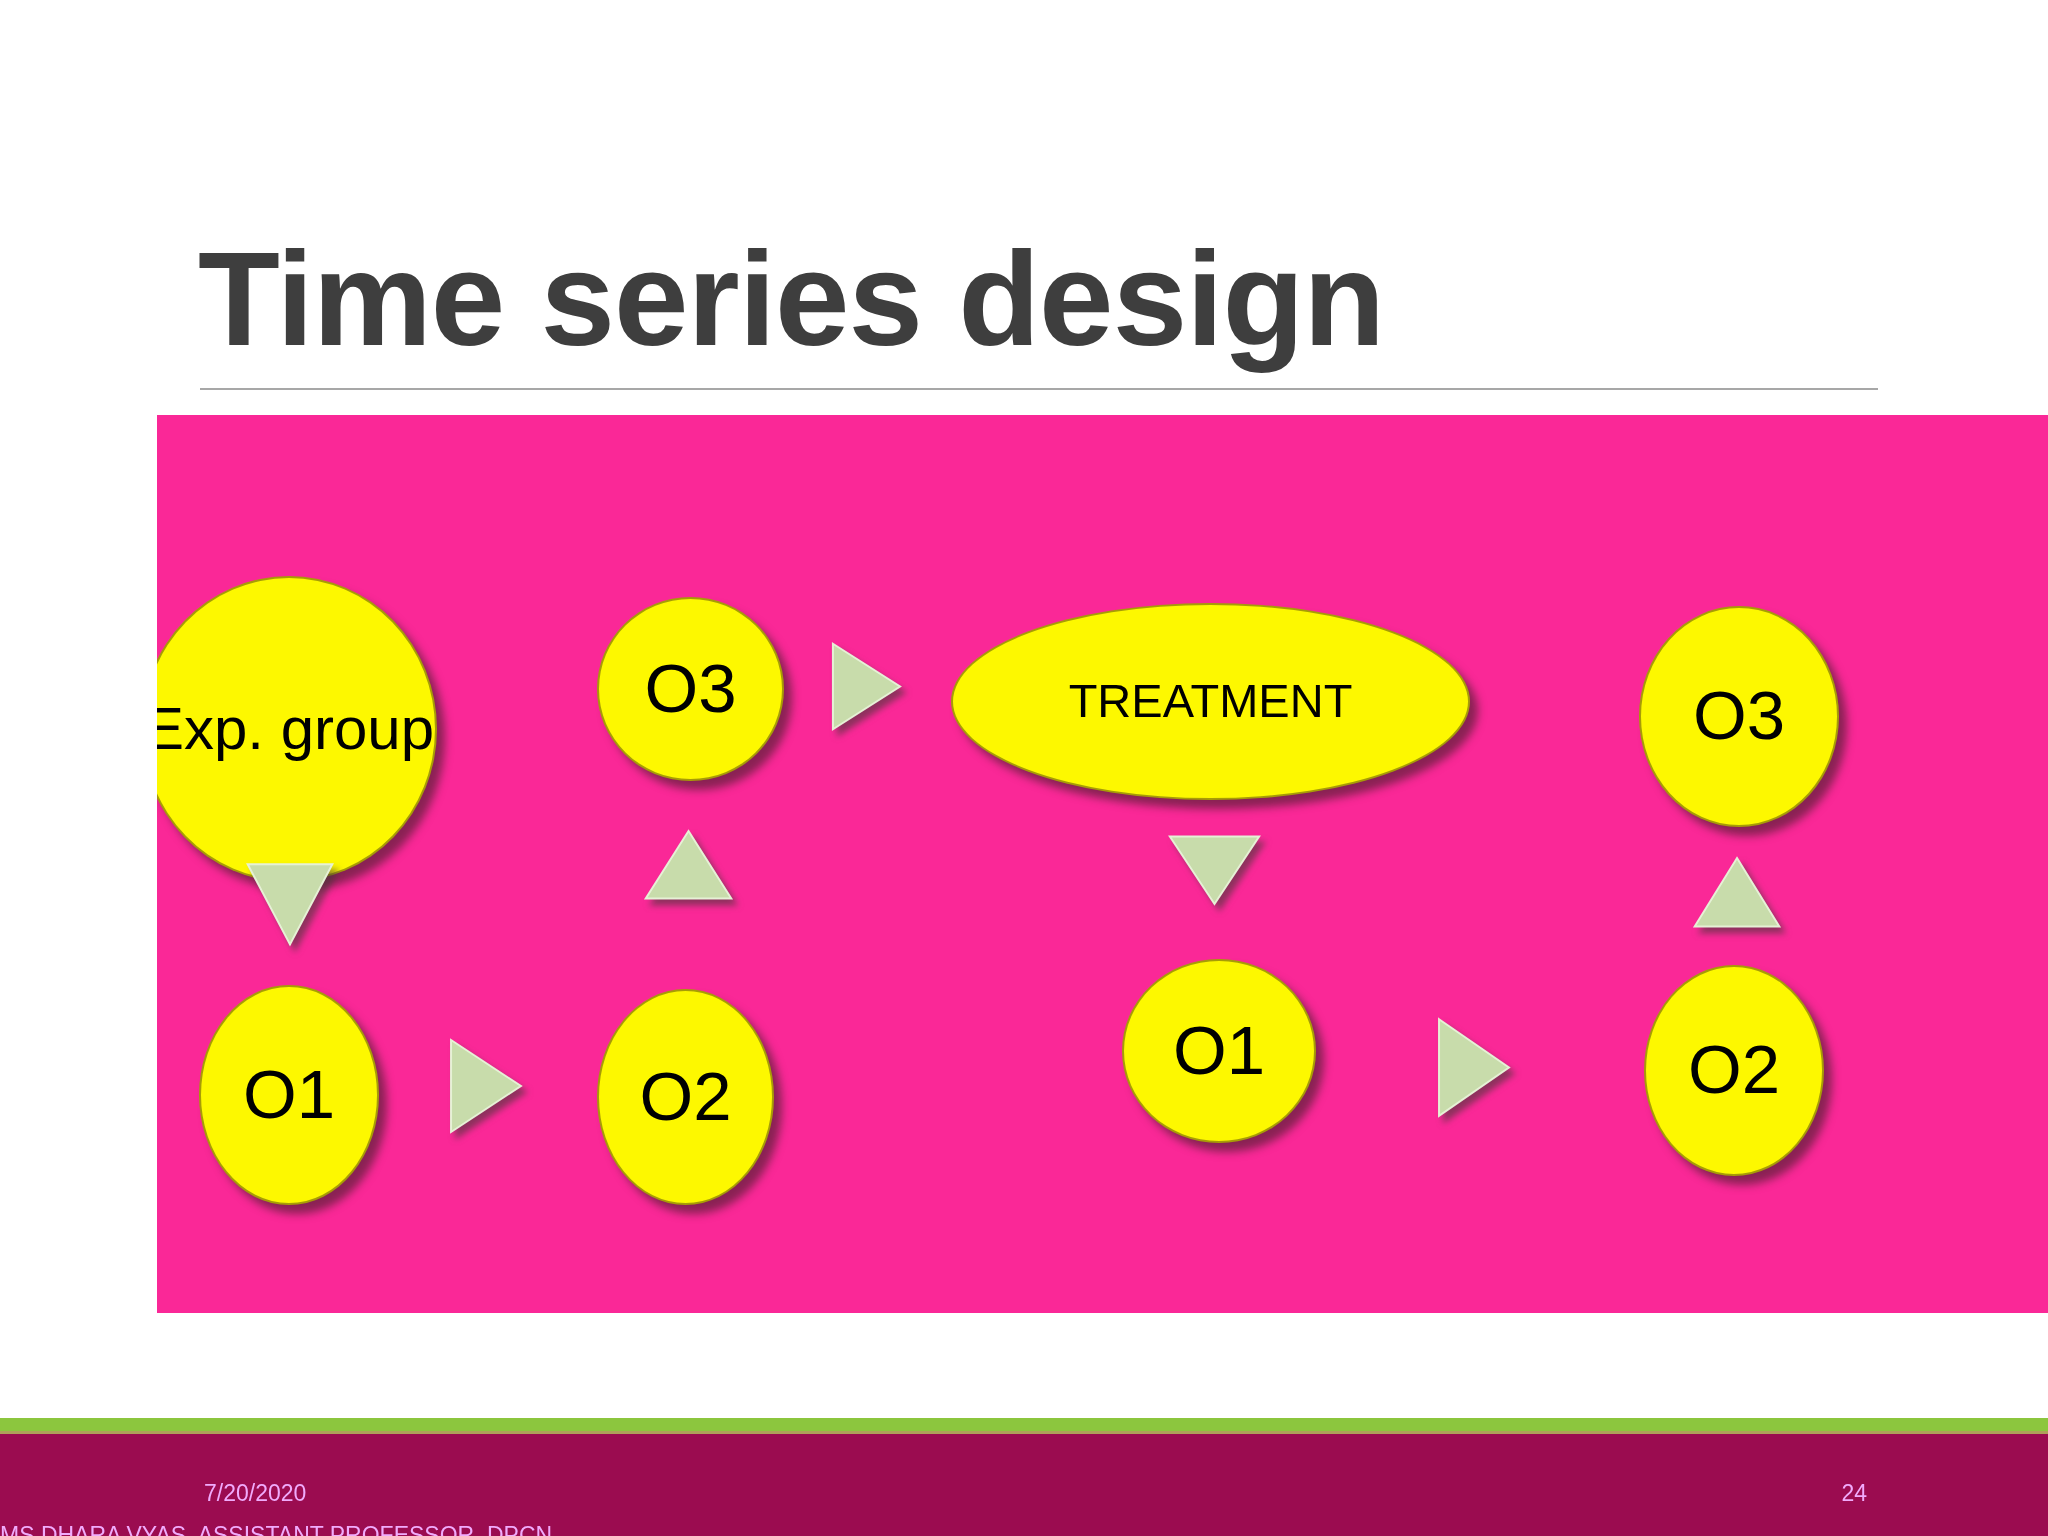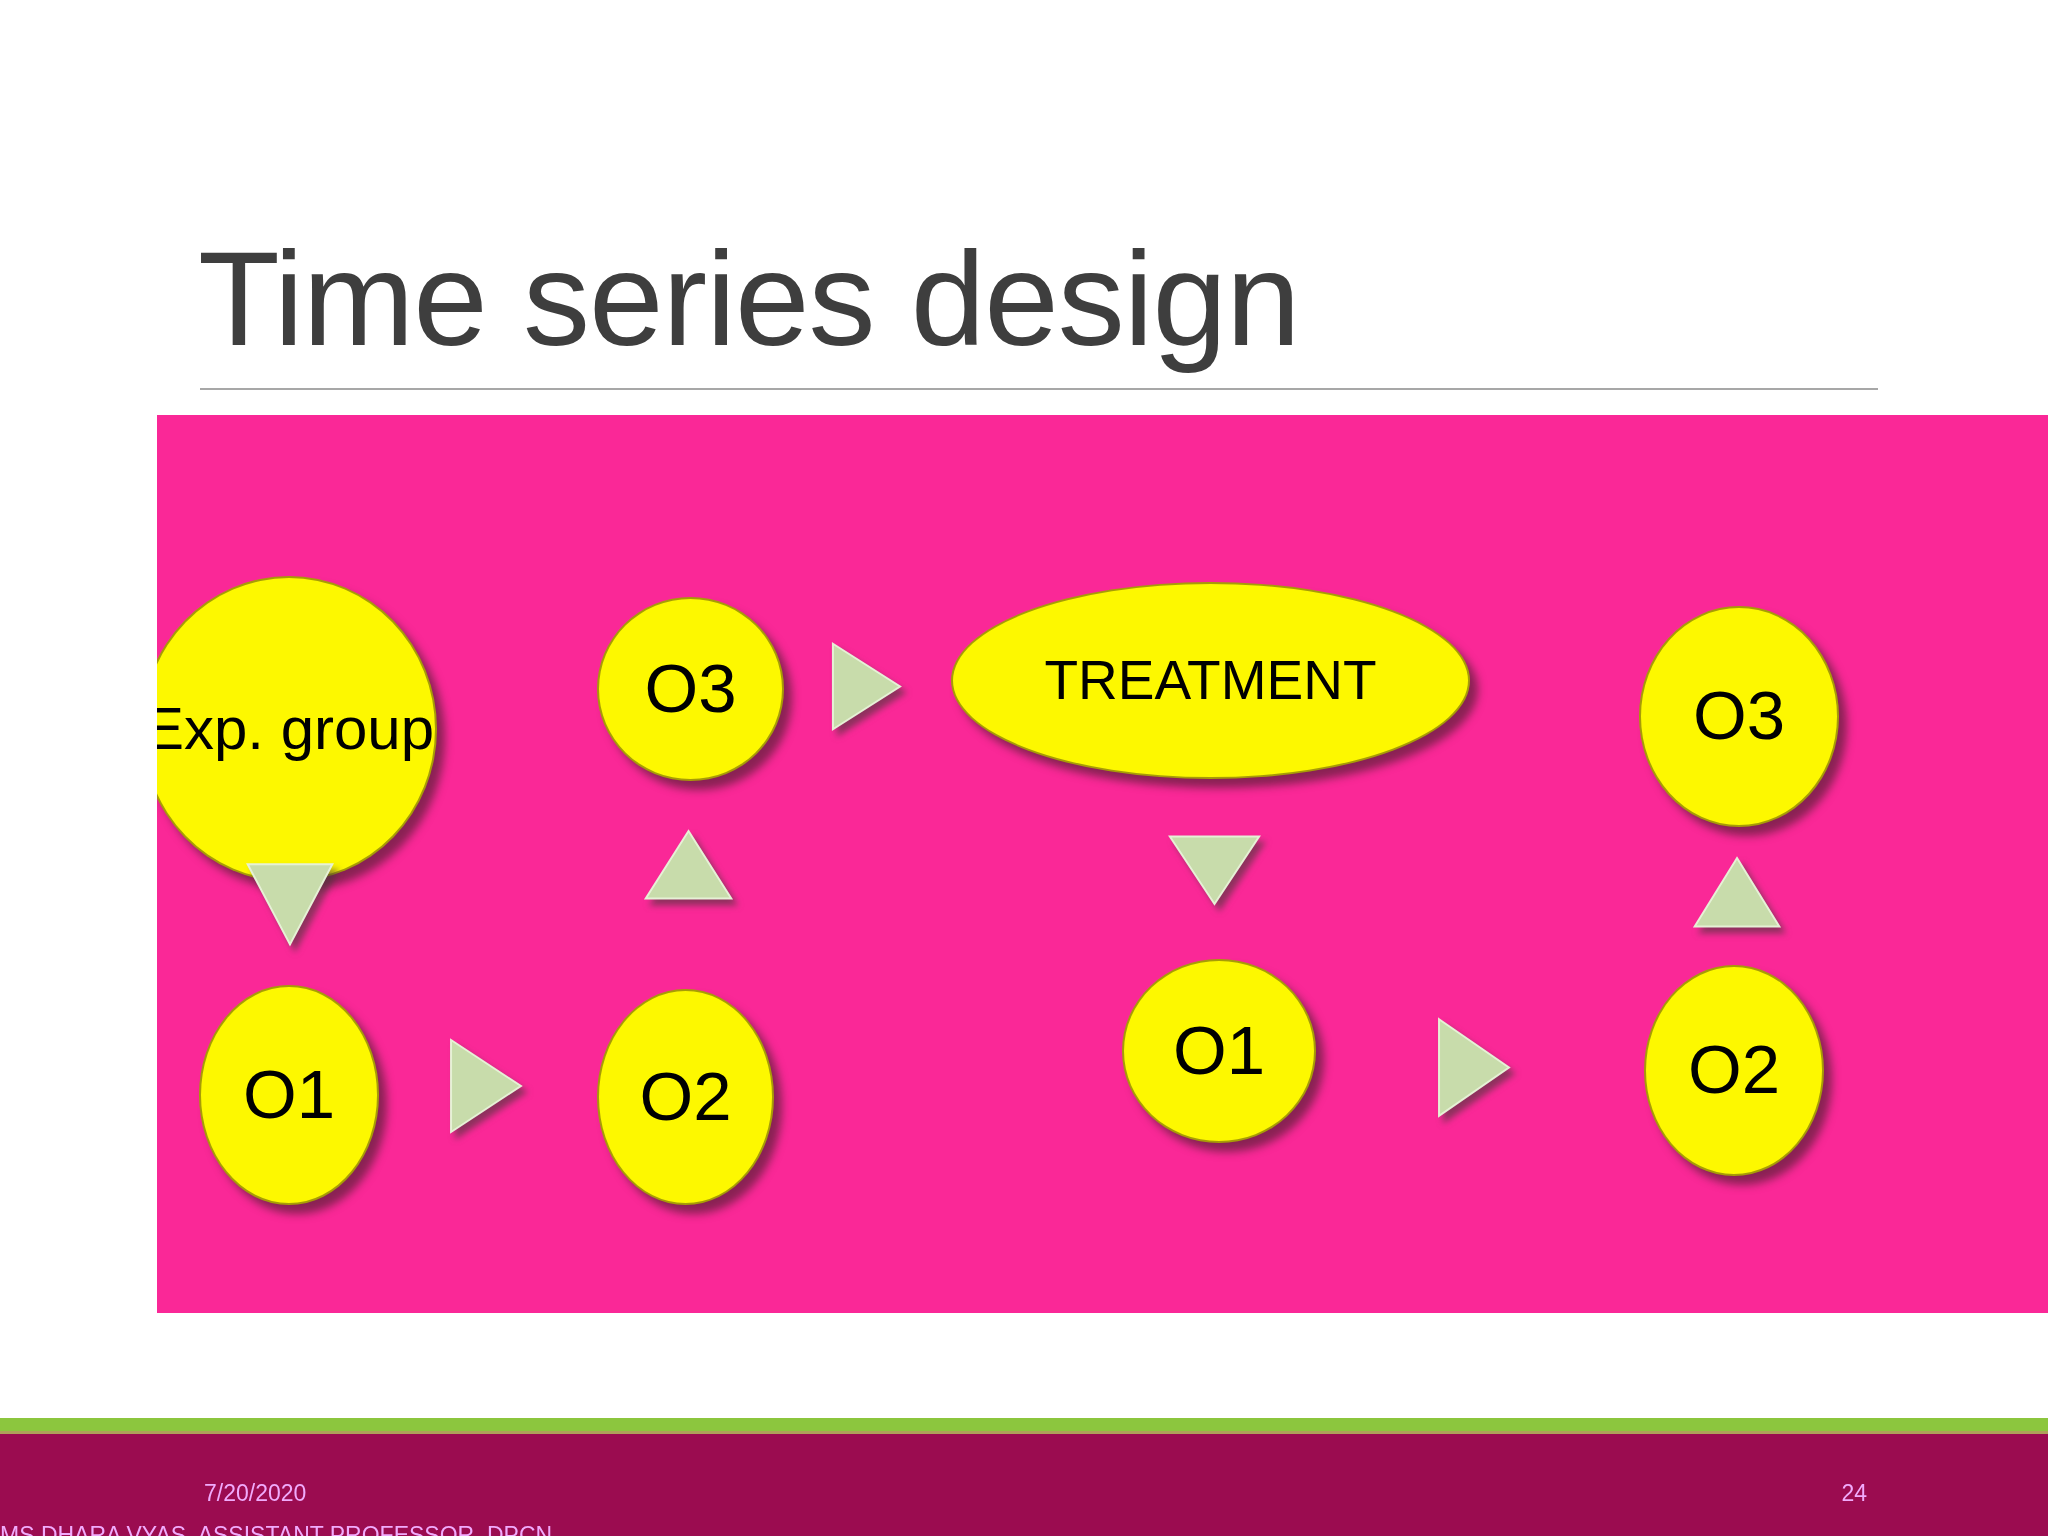--- a/index.html
+++ b/index.html
@@ -12,21 +12,21 @@
     font-family: "Liberation Sans", sans-serif;
   }
 
   
   .title {
     position: absolute;
     left: 198px;
     top: 232px;
     margin: 0;
     font-size: 134px;
-    font-weight: 400;
+    font-weight: 700;
     line-height: 1;
     letter-spacing: -1px;
     color: #3e3e3e;
     white-space: nowrap;
   }
   .title-underline {
     position: absolute;
     left: 200px;
     top: 388px;
     width: 1678px;
@@ -57,21 +57,21 @@
     color: #000000;
     text-align: center;
   }
   .node .node-label {
     line-height: 1.08;
     font-weight: 400;
   }
 
   .node-exp       { left: -16px;  top: 161px; width: 292px; height: 302px; font-size: 60px; }
   .node-o3-left   { left: 440px;  top: 182px; width: 183px; height: 180px; font-size: 69px; }
-  .node-treatment { left: 794px;  top: 167px; width: 515px; height: 193px; font-size: 55px; justify-content: center; }
+  .node-treatment { left: 794px;  top: 188px; width: 515px; height: 193px; font-size: 47px; justify-content: center; }
   .node-o3-right  { left: 1482px; top: 191px; width: 196px; height: 217px; font-size: 69px; }
   .node-o1-left   { left: 42px;   top: 570px; width: 176px; height: 216px; font-size: 69px; }
   .node-o2-left   { left: 440px;  top: 574px; width: 173px; height: 212px; font-size: 69px; }
   .node-o1-center { left: 965px;  top: 544px; width: 190px; height: 180px; font-size: 69px; }
   .node-o2-right  { left: 1487px; top: 550px; width: 176px; height: 207px; font-size: 69px; }
 
   .tri {
     position: absolute;
     overflow: visible;
     filter: drop-shadow(5px 6px 3px rgba(70, 55, 55, 0.6));

